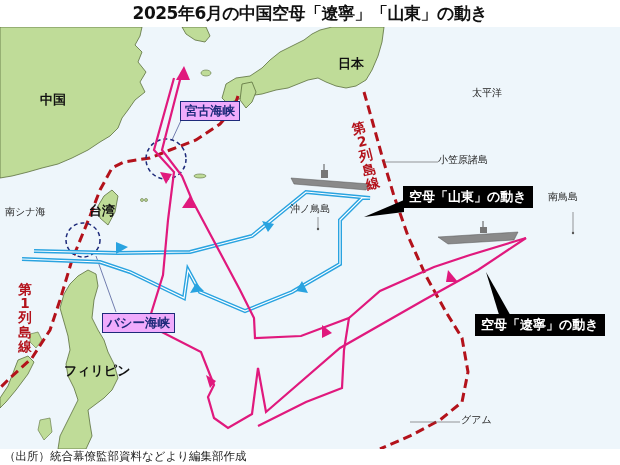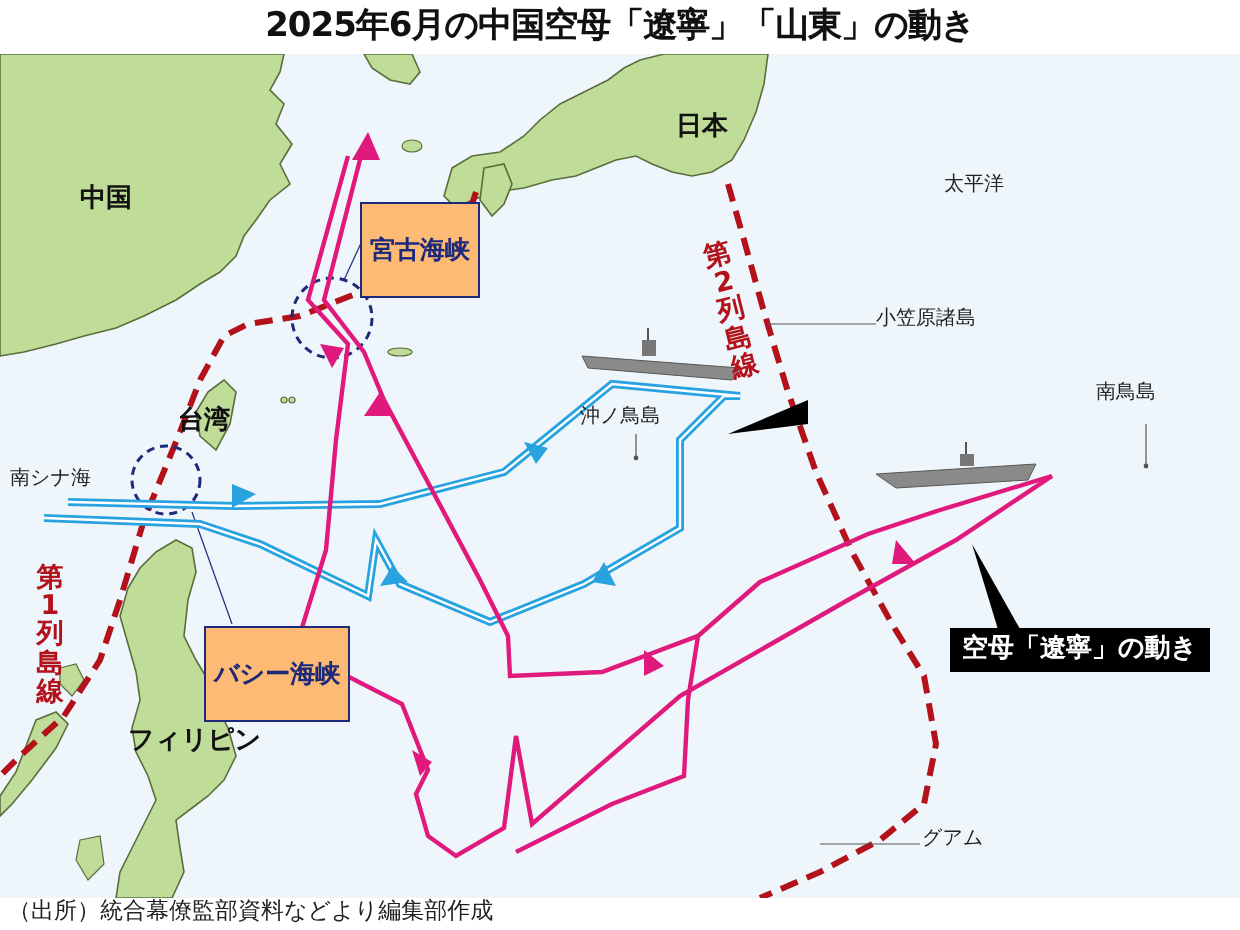--- a/index.html
+++ b/index.html
@@ -3,21 +3,21 @@
 <meta charset="utf-8">
 <style>
   html, body { margin:0; padding:0; background:#ffffff; }
   body { width:620px; height:465px; position:relative; overflow:hidden; font-family:"DejaVu Sans", "Liberation Sans", sans-serif; }
   .title { position:absolute; left:0; top:0; width:620px; height:27px; text-align:center; font-size:17px; font-weight:bold; color:#111; line-height:27px; letter-spacing:-0.5px; }
   .map { position:absolute; left:0; top:27px; width:620px; height:422px; background:#eef6fb; overflow:hidden; }
   .map svg { position:absolute; left:0; top:0; }
   .lbl { position:absolute; white-space:nowrap; line-height:1; }
   .land-lbl { font-weight:bold; font-size:13px; color:#111; }
   .sea-lbl { font-size:10px; color:#222; }
-  .strait-box { position:absolute; border:1.5px solid #1d2a7a; background:#fdba74; color:#1d2a7a; font-weight:bold; font-size:12.5px; padding:16px 4px; line-height:1.1; white-space:nowrap; }
+  .strait-box { position:absolute; border:1.5px solid #1d2a7a; background:#f0abfc; color:#1d2a7a; font-weight:bold; font-size:12.5px; padding:2px 4px; line-height:1.1; white-space:nowrap; }
   .callout { position:absolute; background:#000; color:#fff; font-weight:bold; font-size:13px; padding:4px 6px; line-height:1.1; white-space:nowrap; }
   .vert { position:absolute; color:#b3121b; font-weight:bold; font-size:13.5px; width:16px; text-align:center; line-height:1.05; word-break:break-all; }
   .caption { position:absolute; left:4px; top:449px; font-family:Liberation Mono, monospace; font-size:11.5px; color:#222; white-space:nowrap; line-height:16px; }
 </style>
 </head>
 <body>
 
 <div class="title">2025年6月の中国空母「遼寧」「山東」の動き</div>
 
 <div class="map">
@@ -92,30 +92,31 @@
 
     <polygon points="364,217 404,200 404,212" fill="#000"></polygon>
     <polygon points="486,272 512,318 500,318" fill="#000"></polygon>
   </svg>
 
   <div class="lbl land-lbl" style="left:40px;top:66px;">中国</div>
   <div class="lbl land-lbl" style="left:89px;top:149px;margin-top:28px;">台湾</div>
   <div class="lbl land-lbl" style="left:338px;top:30px;">日本</div>
   <div class="lbl land-lbl" style="left:64px;top:337px;font-weight:bold;">フィリピン</div>
 
-  <div class="lbl sea-lbl" style="left:5px;top:180px;margin-top:28px;">南シナ海</div>
+  <div class="lbl sea-lbl" style="left:5px;top:180px;">南シナ海</div>
   <div class="lbl sea-lbl" style="left:472px;top:61px;">太平洋</div>
 
   <div class="lbl sea-lbl" style="left:438px;top:128px;">小笠原諸島</div>
   <div class="lbl sea-lbl" style="left:290px;top:177px;">沖ノ鳥島</div>
   <div class="lbl sea-lbl" style="left:548px;top:165px;">南鳥島</div>
   <div class="lbl sea-lbl" style="left:461px;top:388px;">グアム</div>
 
   <div class="strait-box" style="left:180px;top:74px;">宮古海峡</div>
   <div class="strait-box" style="left:102px;top:286px;">バシー海峡</div>
 
   <div class="vert" style="left:17px;top:255px;">第1列島線</div>
   <div class="vert" style="left:349px;top:94px;transform:rotate(-14deg);transform-origin:top center;">第2列島線</div>
 
+  <div class="callout" style="left:403px;top:159px;">空母「山東」の動き</div>
   <div class="callout" style="left:475px;top:287px;">空母「遼寧」の動き</div>
 </div>
 
 <div class="caption">（出所）統合幕僚監部資料などより編集部作成</div>
 
 </body></html>

